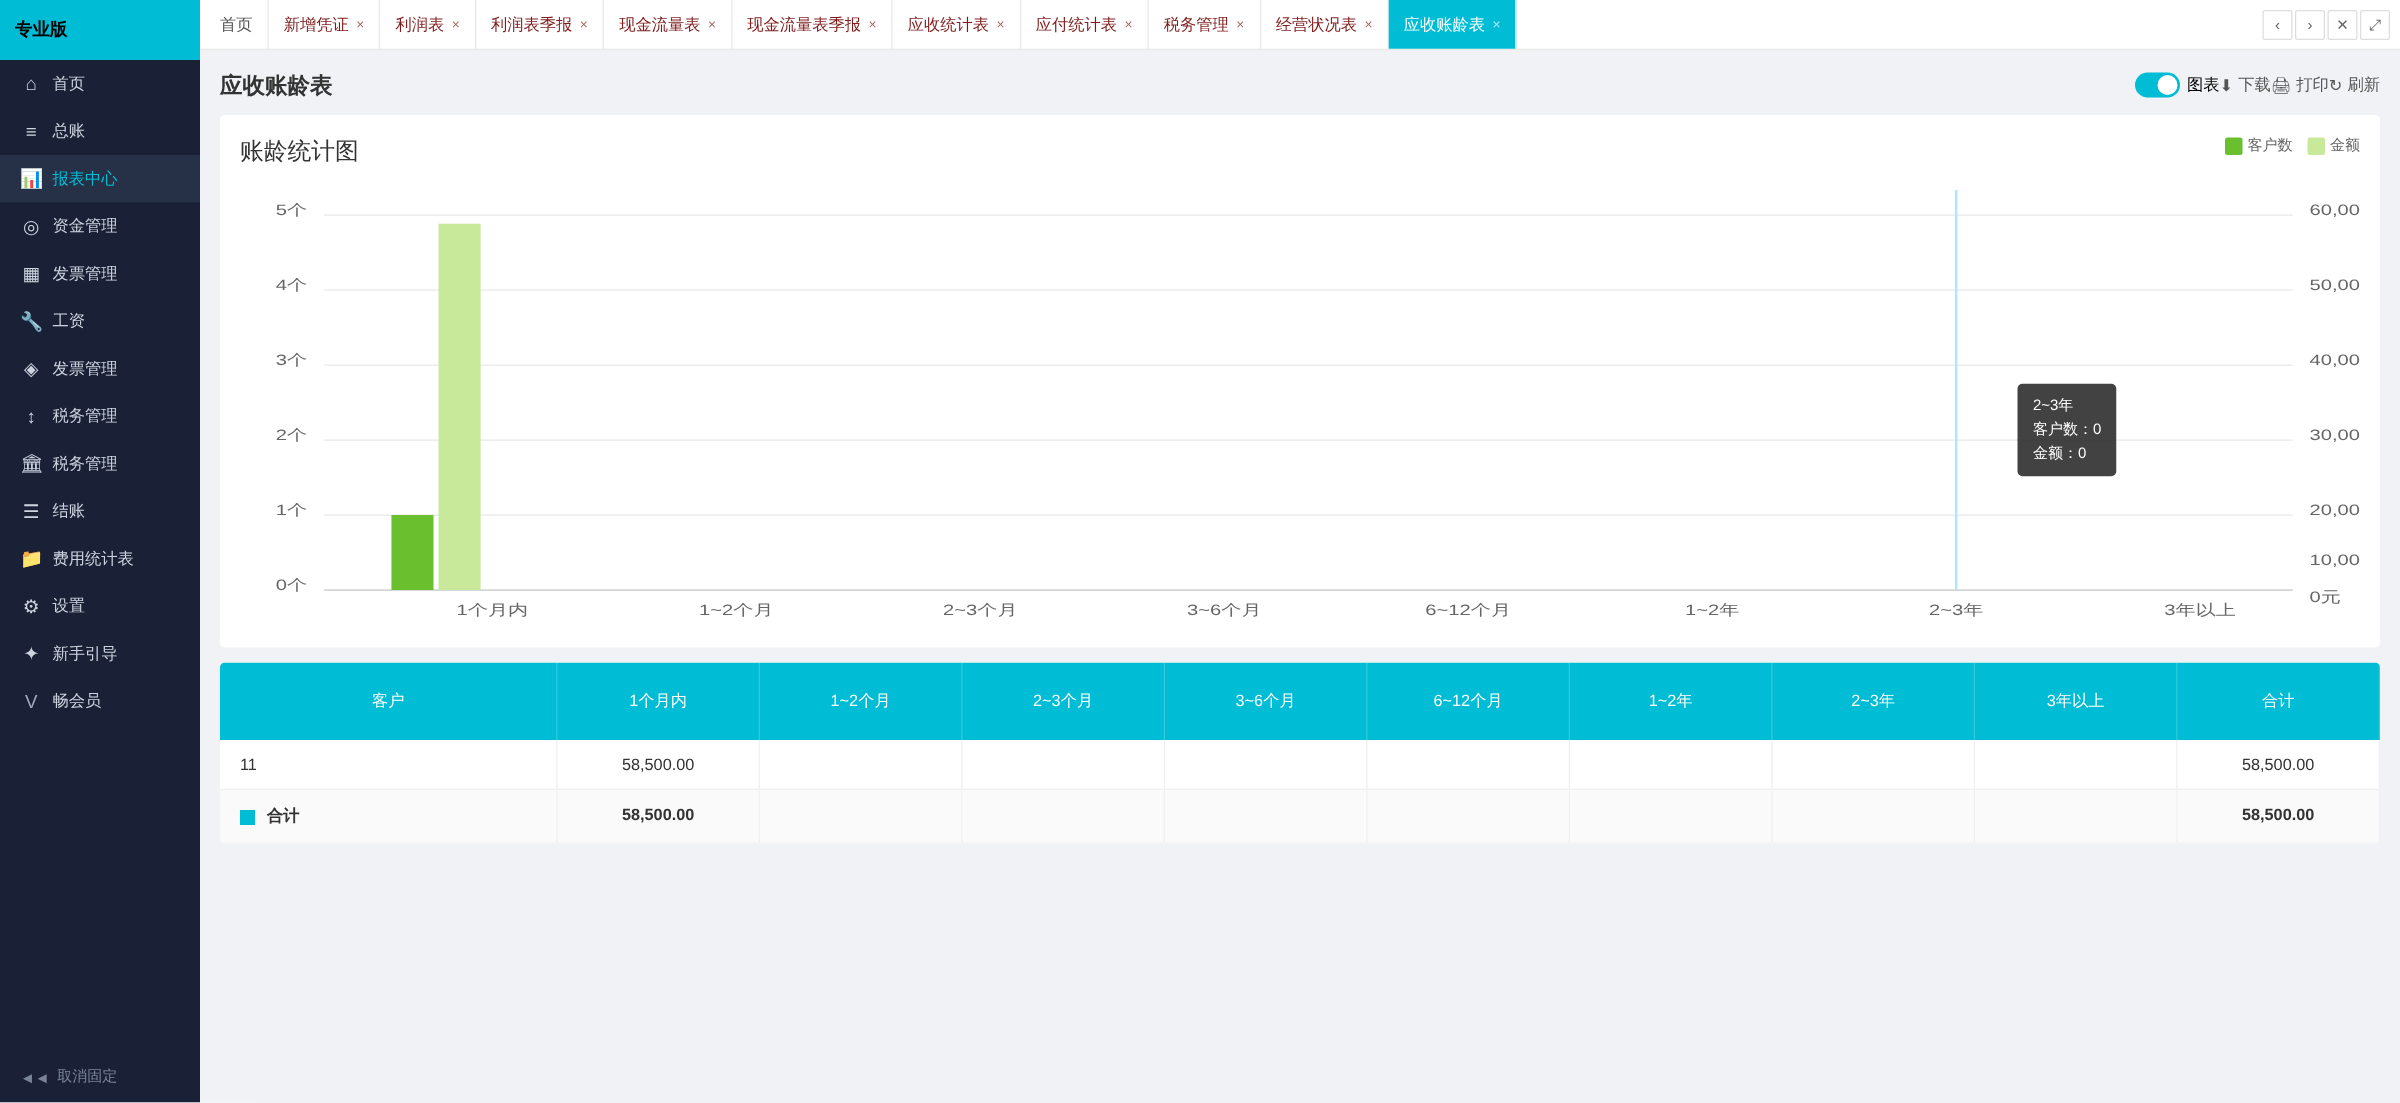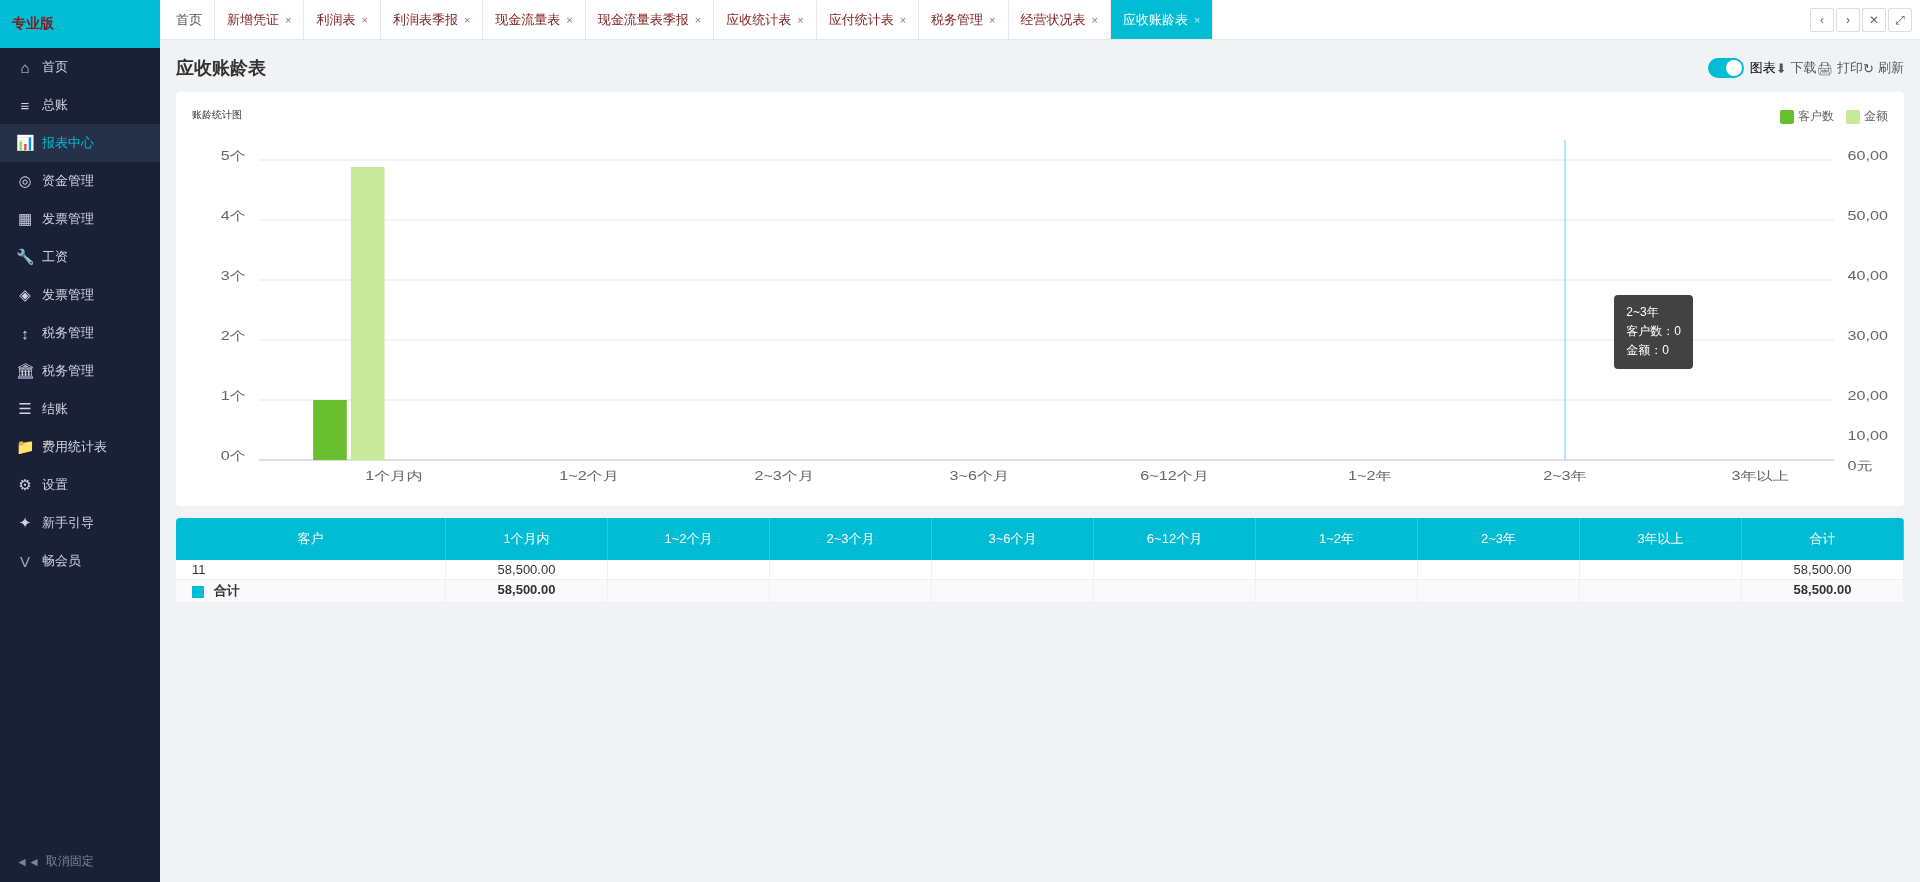--- a/index.html
+++ b/index.html
@@ -13,21 +13,21 @@
       color: #cdd4e0;
       display: flex;
       flex-direction: column;
       height: 100%;
     }
     .sidebar-logo {
       background: #00bcd4;
       padding: 24px 12px;
       font-size: 14px;
       font-weight: bold;
-      color: #7f1d1d;
+      color: #000000;
       height: 36px;
       display: flex;
       align-items: center;
     }
     .sidebar-item {
       display: flex;
       align-items: center;
       padding: 10px 16px;
       cursor: pointer;
       gap: 8px;
@@ -157,21 +157,21 @@
     }
 
     
     .chart-container {
       background: #fff;
       border-radius: 4px;
       padding: 16px;
       margin-bottom: 12px;
       position: relative;
     }
-    .chart-title { font-size: 10px; color: #333; margin-bottom: 8px; }
+    .chart-title { font-size: 19px; color: #333; margin-bottom: 8px; }
     .chart-legend {
       position: absolute;
       top: 16px;
       right: 16px;
       display: flex;
       align-items: center;
       gap: 12px;
       font-size: 12px;
       color: #666;
     }
@@ -206,32 +206,32 @@
       overflow: hidden;
     }
     .table-header {
       display: grid;
       grid-template-columns: 2fr 1.2fr 1.2fr 1.2fr 1.2fr 1.2fr 1.2fr 1.2fr 1.2fr 1.2fr;
       background: #00bcd4;
       color: #fff;
       font-size: 13px;
     }
     .table-header-cell {
-      padding: 12px 8px;
+      padding: 22px 8px;
       text-align: center;
       border-right: 1px solid rgba(255,255,255,0.2);
     }
     .table-row {
       display: grid;
       grid-template-columns: 2fr 1.2fr 1.2fr 1.2fr 1.2fr 1.2fr 1.2fr 1.2fr 1.2fr 1.2fr;
       border-bottom: 1px solid #f0f0f0;
       font-size: 13px;
     }
     .table-cell {
-      padding: 2px 8px;
+      padding: 12px 8px;
       text-align: center;
       color: #333;
       border-right: 1px solid #f0f0f0;
     }
     .table-cell.left { text-align: left; padding-left: 16px; }
     .table-row.total-row {
       background: #fafafa;
       font-weight: bold;
     }
     .total-icon { color: #00bcd4; margin-right: 4px; }

